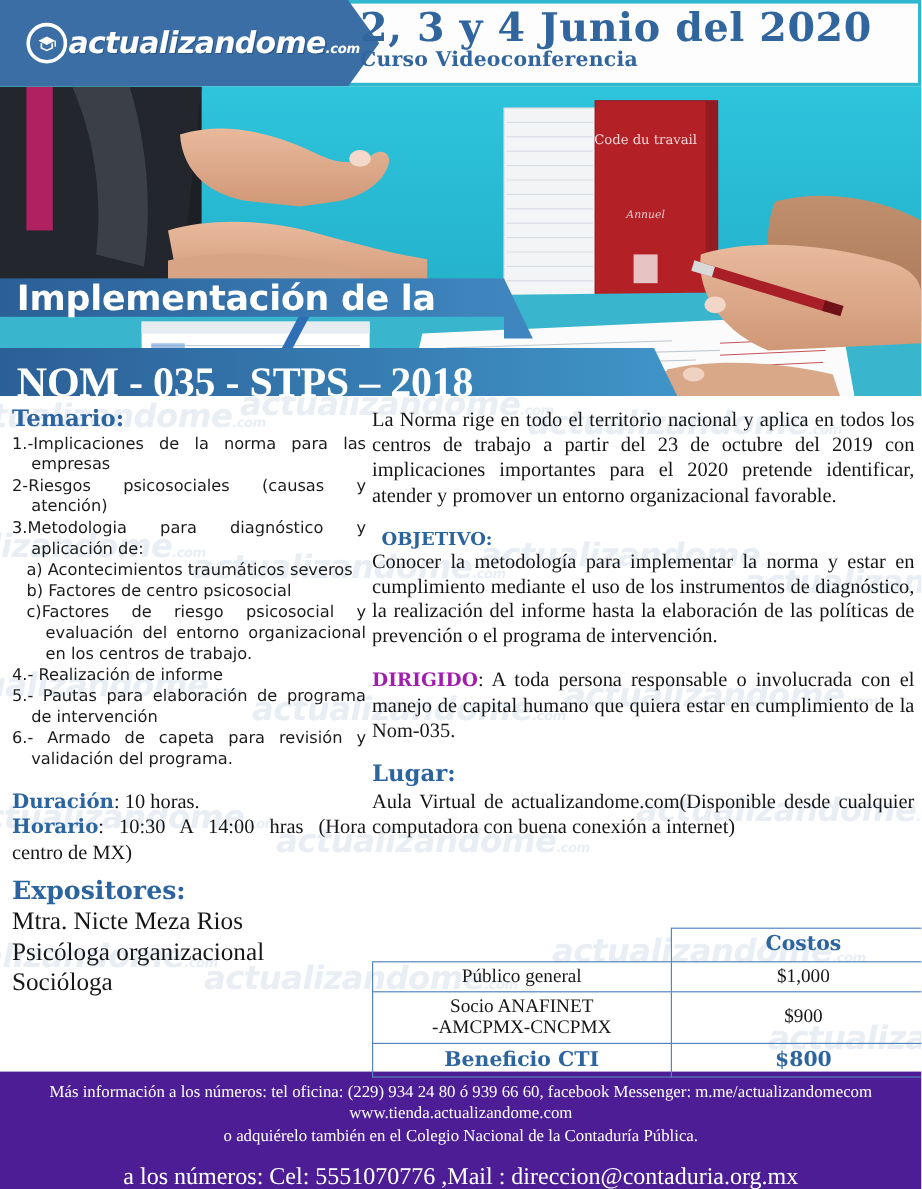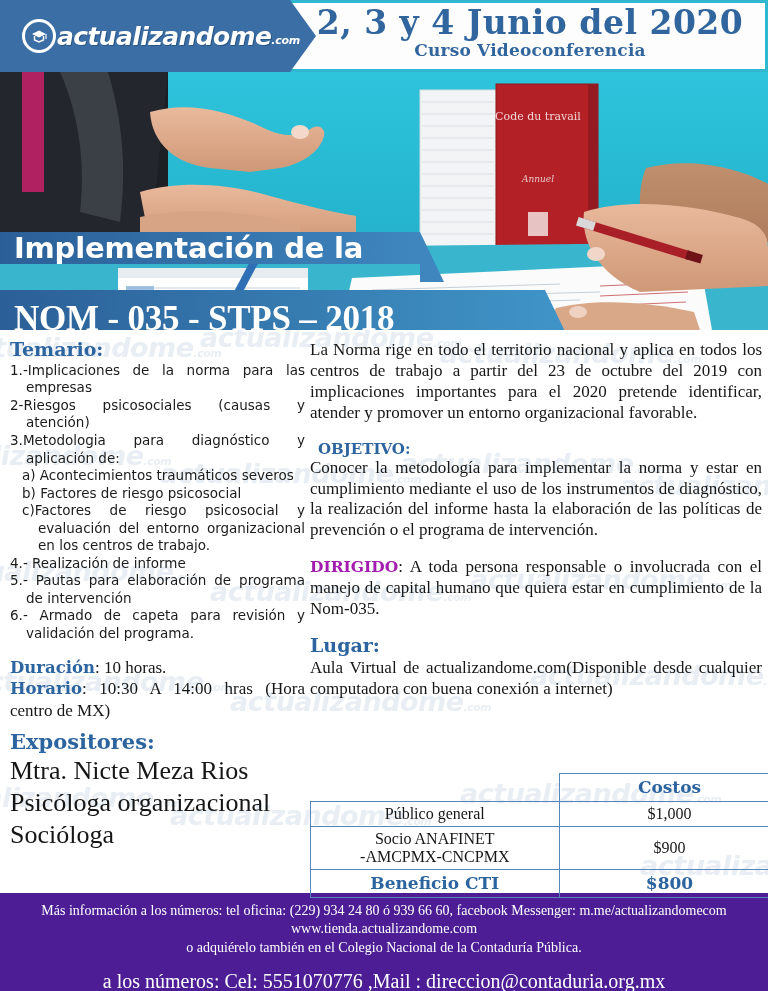--- a/index.html
+++ b/index.html
@@ -86,21 +86,21 @@
     color: #ffffff;
     vertical-align: bottom;
     position: relative;
     top: -2px;
     letter-spacing: -0.3px;
   }
   .header-dates {
     position: absolute;
     left: 300px; top: 5px;
     width: 460px;
-    text-align: center;
+    text-align: left;
   }
   .header-date-main {
     font-family: "DejaVu Serif", serif;
     font-weight: bold;
     font-size: 33px;
     color: #31659e;
     line-height: 1.08;
     letter-spacing: 0.5px;
     white-space: nowrap;
   }
@@ -271,21 +271,21 @@
     margin: 0;
   }
   .dur-label {
     color: #2c64a0;
     font-family: "DejaVu Serif", serif;
     font-weight: bold;
     font-size: 16.5px;
   }
   .exp-name {
     font-family: "Liberation Serif", serif;
-    font-size: 26px;
+    font-size: 21px;
     color: #161616;
     line-height: 1.22;
     margin: 0;
   }
 
   
   .cost-table {
     position: absolute;
     left: 310px; top: 443px;
     width: 452px;
@@ -497,21 +497,21 @@
 
   <div class="content">
 
     <div class="col-left">
       <div class="h-blue">Temario:</div>
       <div class="list">
         <p class="li">1.-Implicaciones de la norma para las empresas</p>
         <p class="li">2-Riesgos psicosociales (causas y atención)</p>
         <p class="li">3.Metodologia para diagnóstico y aplicación de:</p>
         <p class="li sub">a) Acontecimientos traumáticos severos</p>
-        <p class="li sub">b) Factores de riesgo psicosocial</p>
+        <p class="li sub">b) Factores de centro psicosocial</p>
         <p class="li sub">c)Factores de riesgo psicosocial y evaluación del entorno organizacional en los centros de trabajo.</p>
         <p class="li">4.- Realización de informe</p>
         <p class="li">5.- Pautas para elaboración de programa de intervención</p>
         <p class="li">6.- Armado de capeta para revisión y validación del programa.</p>
       </div>
 
       <div style="height:14px"></div>
 
       <p class="dur-line">
         <span class="dur-label">Duración</span><span>: 10 horas.</span>

